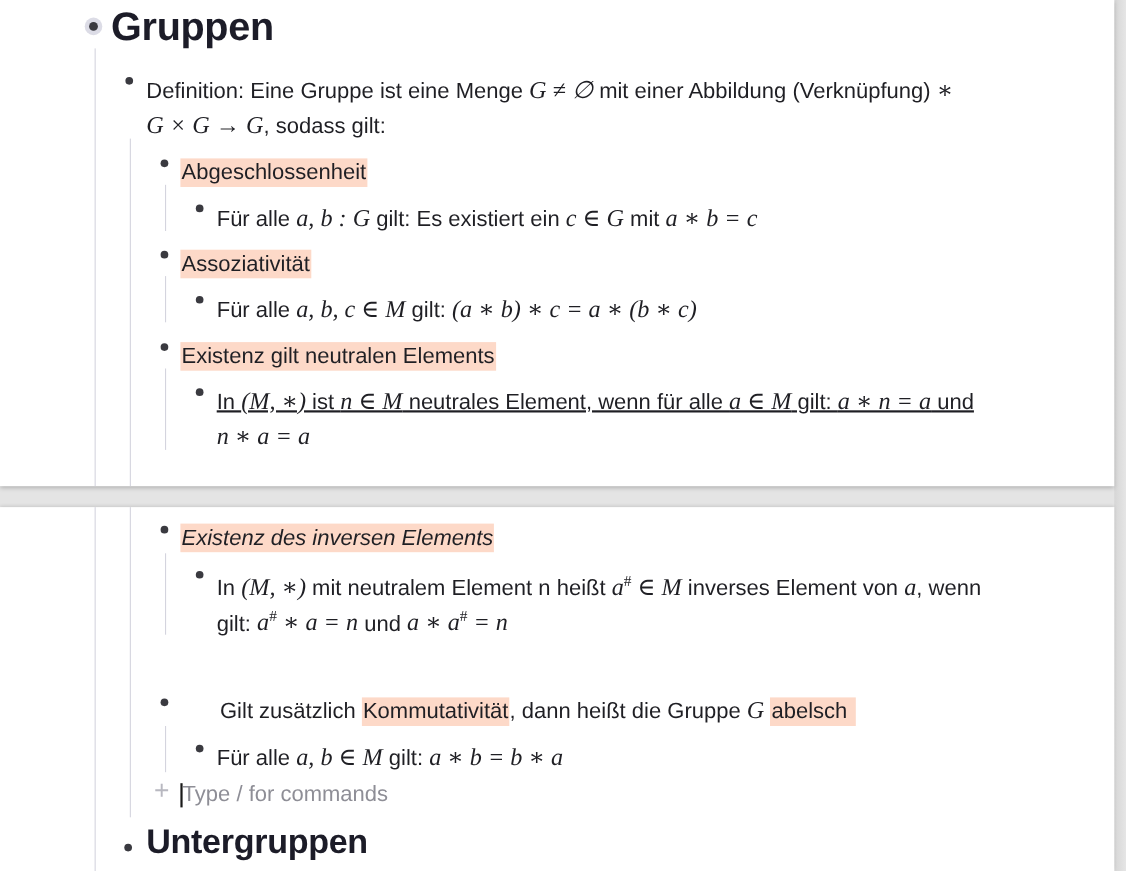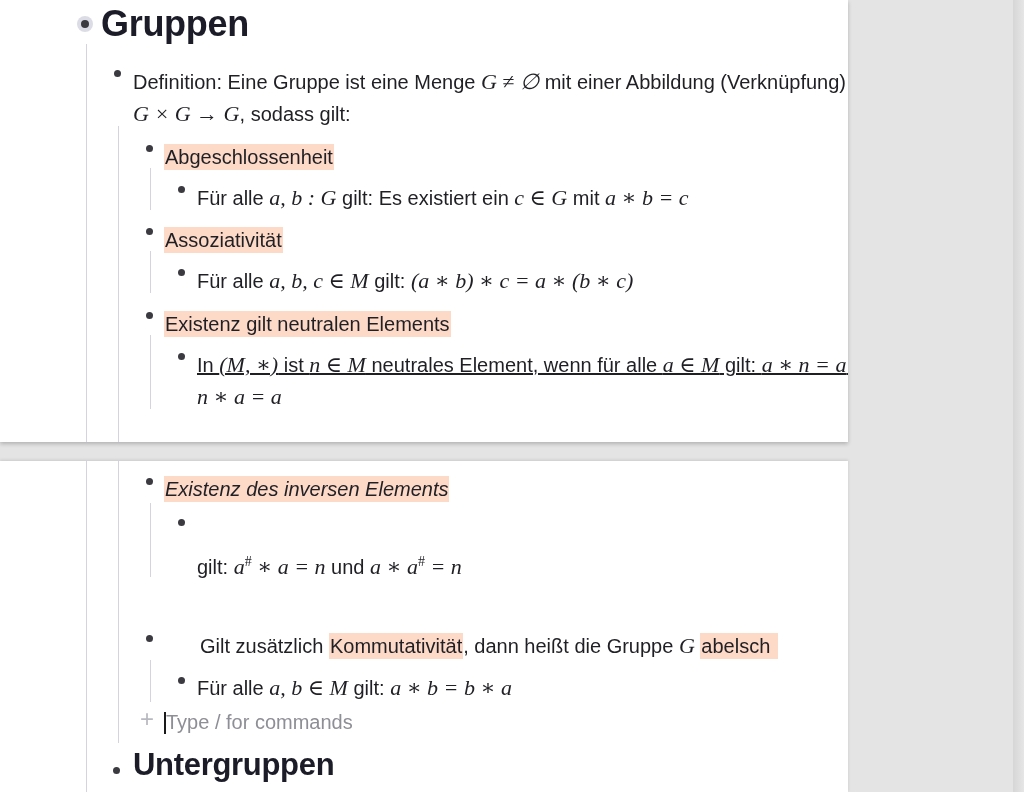--- a/index.html
+++ b/index.html
@@ -3,21 +3,21 @@
 <meta charset="utf-8">
 <style>
   html, body { margin:0; padding:0; }
   body {
     width:1024px; height:792px; overflow:hidden; position:relative;
     background:#e4e4e4;
     font-family:"Liberation Sans", "DejaVu Sans", sans-serif;
     color:#1f1f24;
   }
   .panel {
-    position:absolute; left:0; width:848px; background:#ffffff;
+    position:absolute; left:0; width:1013px; background:#ffffff;
     overflow:hidden;
   }
   #panel-top { top:0; height:442px; box-shadow:0 2px 4px rgba(0,0,0,0.22); }
   #panel-bottom { top:461px; height:331px; box-shadow:0 -1px 3px rgba(0,0,0,0.12); }
   .right-strip {
     position:absolute; top:0; right:0; width:11px; height:792px;
     background:linear-gradient(to right,#d6d6d6,#e6e6e6);
   }
   .guide { position:absolute; width:1px; background:#d4d4de; }
   .abs { position:absolute; white-space:nowrap; }
@@ -100,20 +100,23 @@
   <div class="guide" style="left:86px;top:0;height:331px;"></div>
   <div class="guide" style="left:118px;top:0;height:282px;"></div>
   <div class="guide" style="left:150px;top:42px;height:74px;"></div>
   <div class="guide" style="left:150px;top:199px;height:42px;"></div>
 
   <div class="bullet" style="left:146px;top:17px;"></div>
   <div class="abs txt" style="left:164px;top:4px;font-style:italic;">
     <span class="hl">Existenz des inversen Elements</span>
   </div>
   <div class="bullet" style="left:178px;top:58px;"></div>
+  <div class="abs txt" style="left:197px;top:45px;">
+    <span>In </span><span class="math">(M, ∗)</span><span> mit neutralem Element n heißt </span><span class="math"><span>a</span><sup class="m">#</sup><span> ∈ M</span></span><span> inverses Element von </span><span class="math">a</span><span>, wenn</span>
+  </div>
   <div class="abs txt" style="left:197px;top:77px;">
     <span>gilt:  </span><span class="math"><span>a</span><sup class="m">#</sup><span> ∗ a = n</span></span><span> und </span><span class="math"><span>a ∗ a</span><sup class="m">#</sup><span> = n</span></span>
   </div>
 
   <div class="bullet" style="left:146px;top:174px;"></div>
   <div class="abs txt" style="left:164px;top:161px;margin-left:36px;">
     <span>Gilt zusätzlich </span><span class="hl">Kommutativität</span><span>, dann heißt die Gruppe </span><span class="math">G</span><span> </span><span class="hl" style="padding-right:8px;">abelsch</span>
   </div>
   <div class="bullet" style="left:178px;top:216px;"></div>
   <div class="abs txt" style="left:197px;top:203px;">

